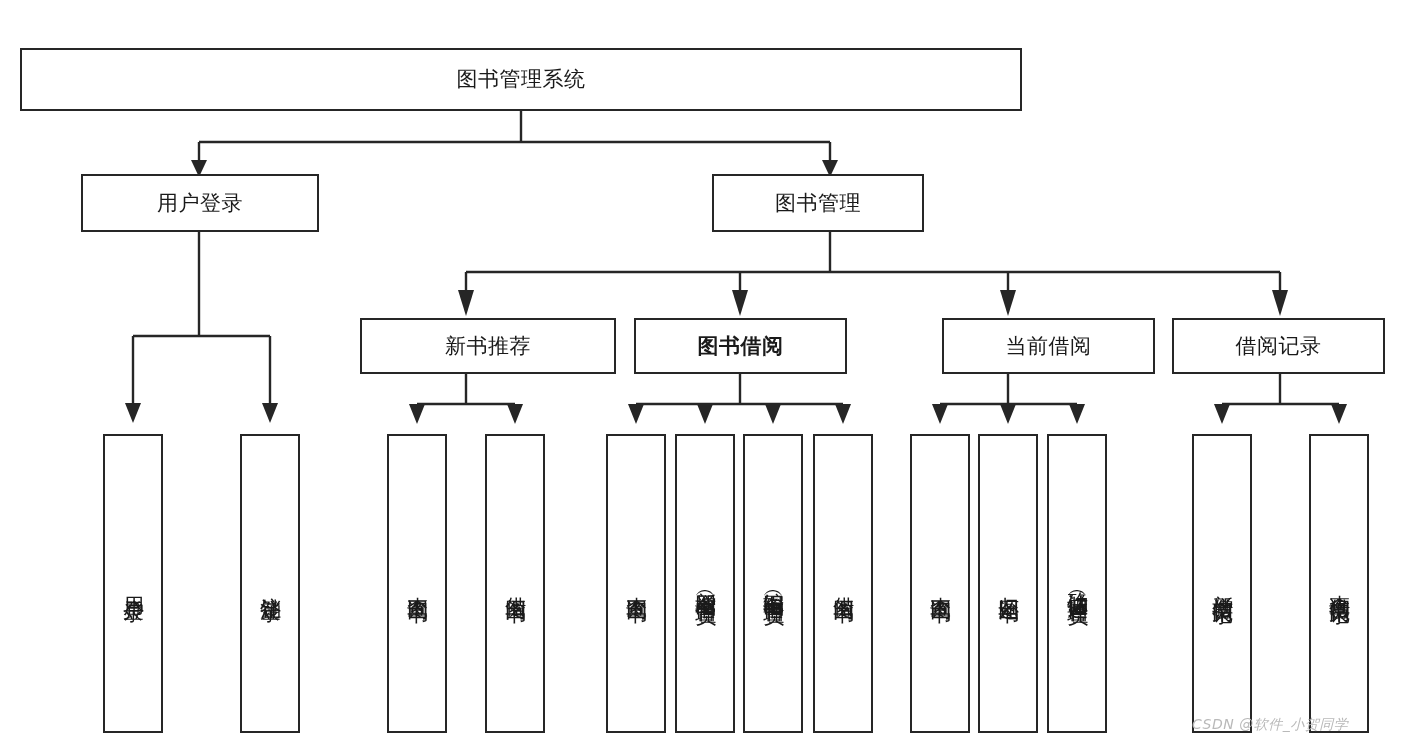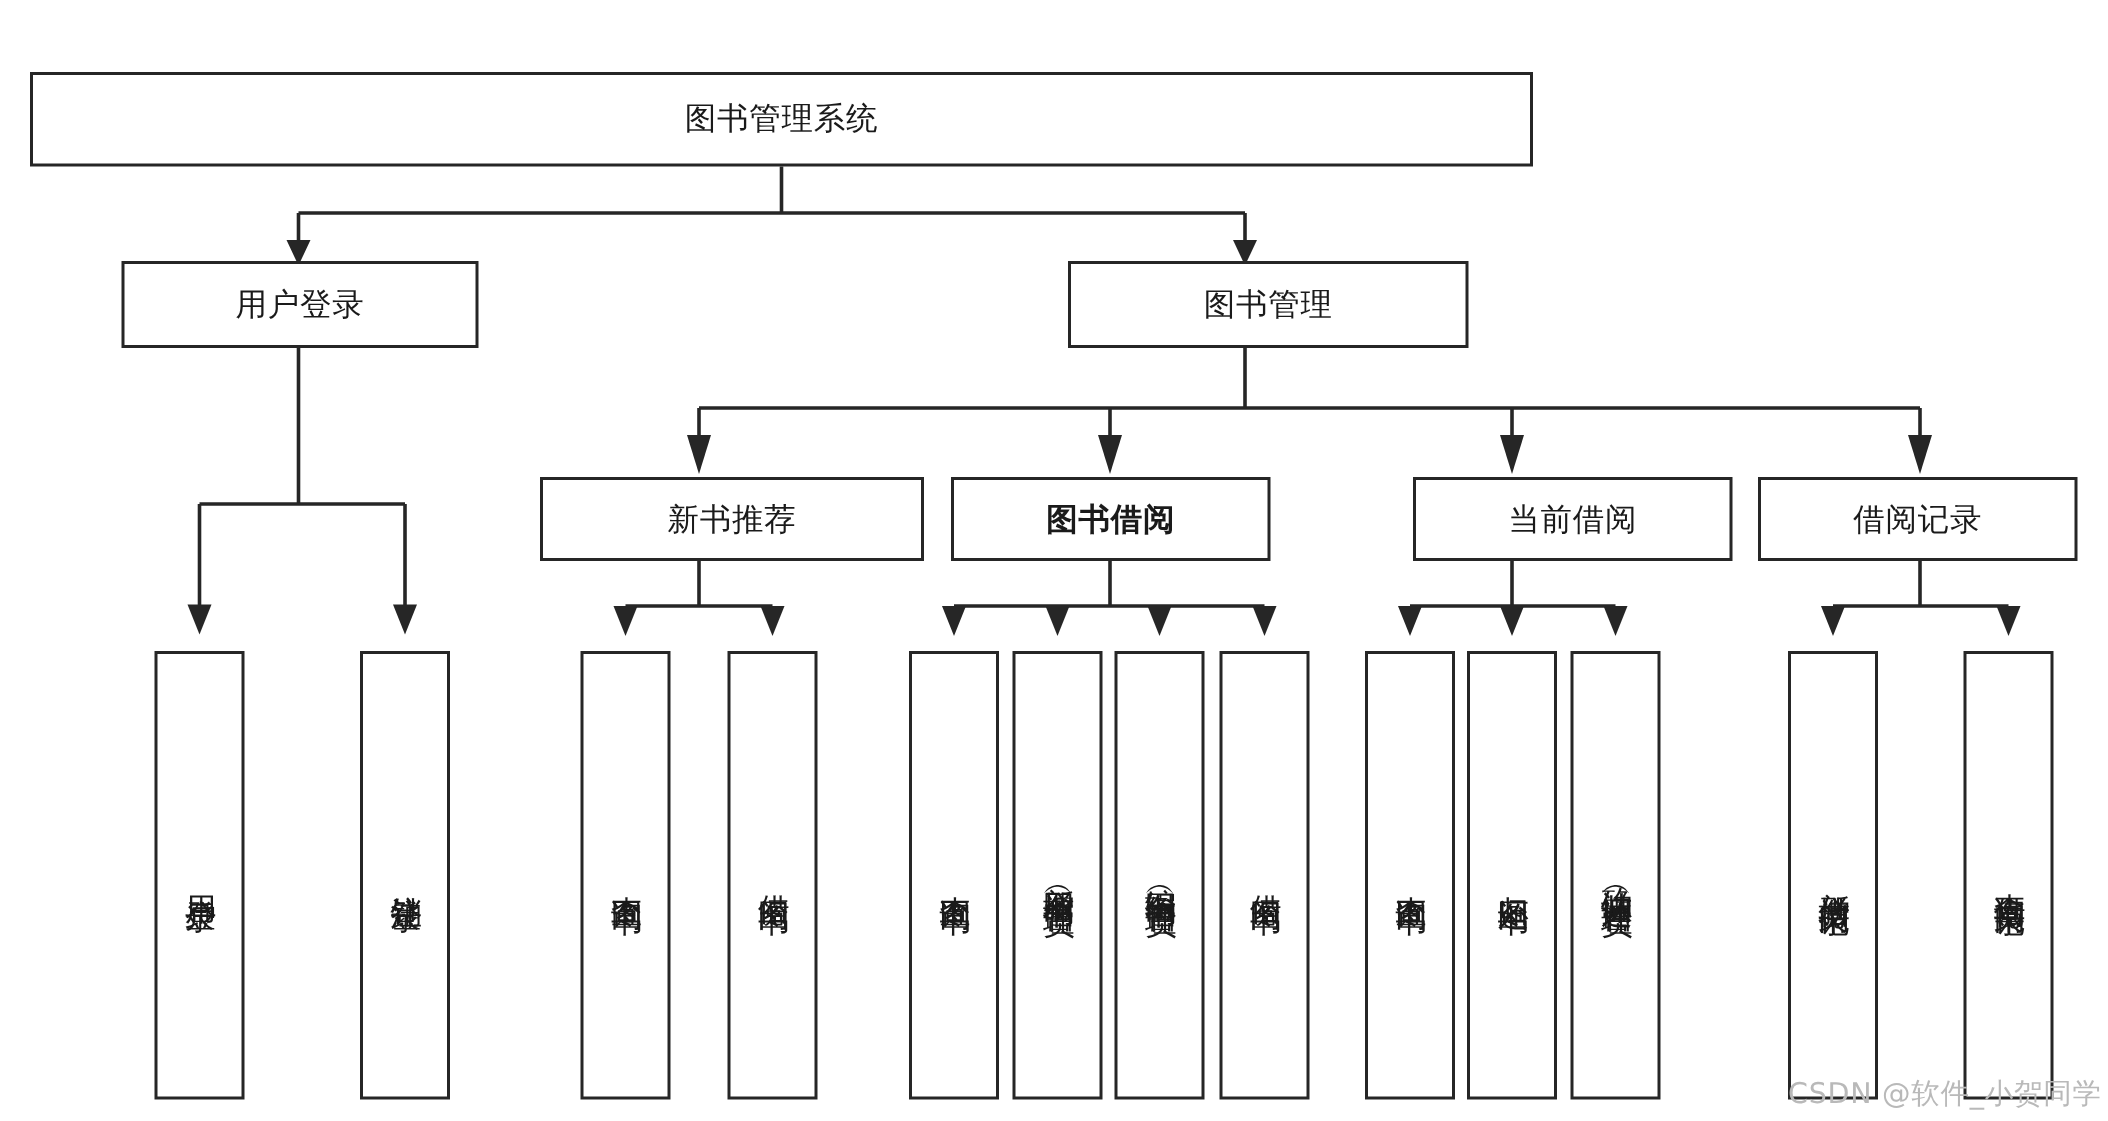--- a/index.html
+++ b/index.html
@@ -56,25 +56,26 @@
     writing-mode: vertical-rl;
     text-orientation: upright;
     font-size: 21px;
     color: #1a1a1a;
     line-height: 1.32;
     letter-spacing: 2px;
     white-space: nowrap;
   }
   .watermark {
     position: absolute;
-    font-size: 19px;
+    font-size: 14px;
     color: #b9b9b9;
     white-space: nowrap;
     letter-spacing: 0.5px;
     pointer-events: none;
+    font-style: italic;
   }
 </style>
 </head>
 <body>
 
 <div id="diagram-root">
 
   <svg class="diagram-canvas" viewBox="0 0 1405 747">
 
     <path class="edge-line" d="M 521 63 L 521 142"></path>
@@ -126,21 +127,21 @@
     <polygon class="arrow-head" points="1331,404 1347,404 1339,424"></polygon>
   </svg>
 
   <div class="node-box" style="left:20px; top:12px; width:1002px; height:63px;margin-top:36px;">
     <span class="node-label-h">图书管理系统</span>
   </div>
 
   <div class="node-box" style="left:81px; top:174px; width:238px; height:58px;">
     <span class="node-label-h">用户登录</span>
   </div>
-  <div class="node-box" style="left:712px; top:174px; width:267px; height:58px;">
+  <div class="node-box" style="left:712px; top:174px; width:212px; height:58px;">
     <span class="node-label-h">图书管理</span>
   </div>
 
   <div class="node-box" style="left:360px; top:318px; width:256px; height:56px;">
     <span class="node-label-h">新书推荐</span>
   </div>
   <div class="node-box" style="left:634px; top:318px; width:213px; height:56px;font-weight:bold;">
     <span class="node-label-h">图书借阅</span>
   </div>
   <div class="node-box" style="left:902px; top:318px; width:213px; height:56px;margin-left:40px;">

